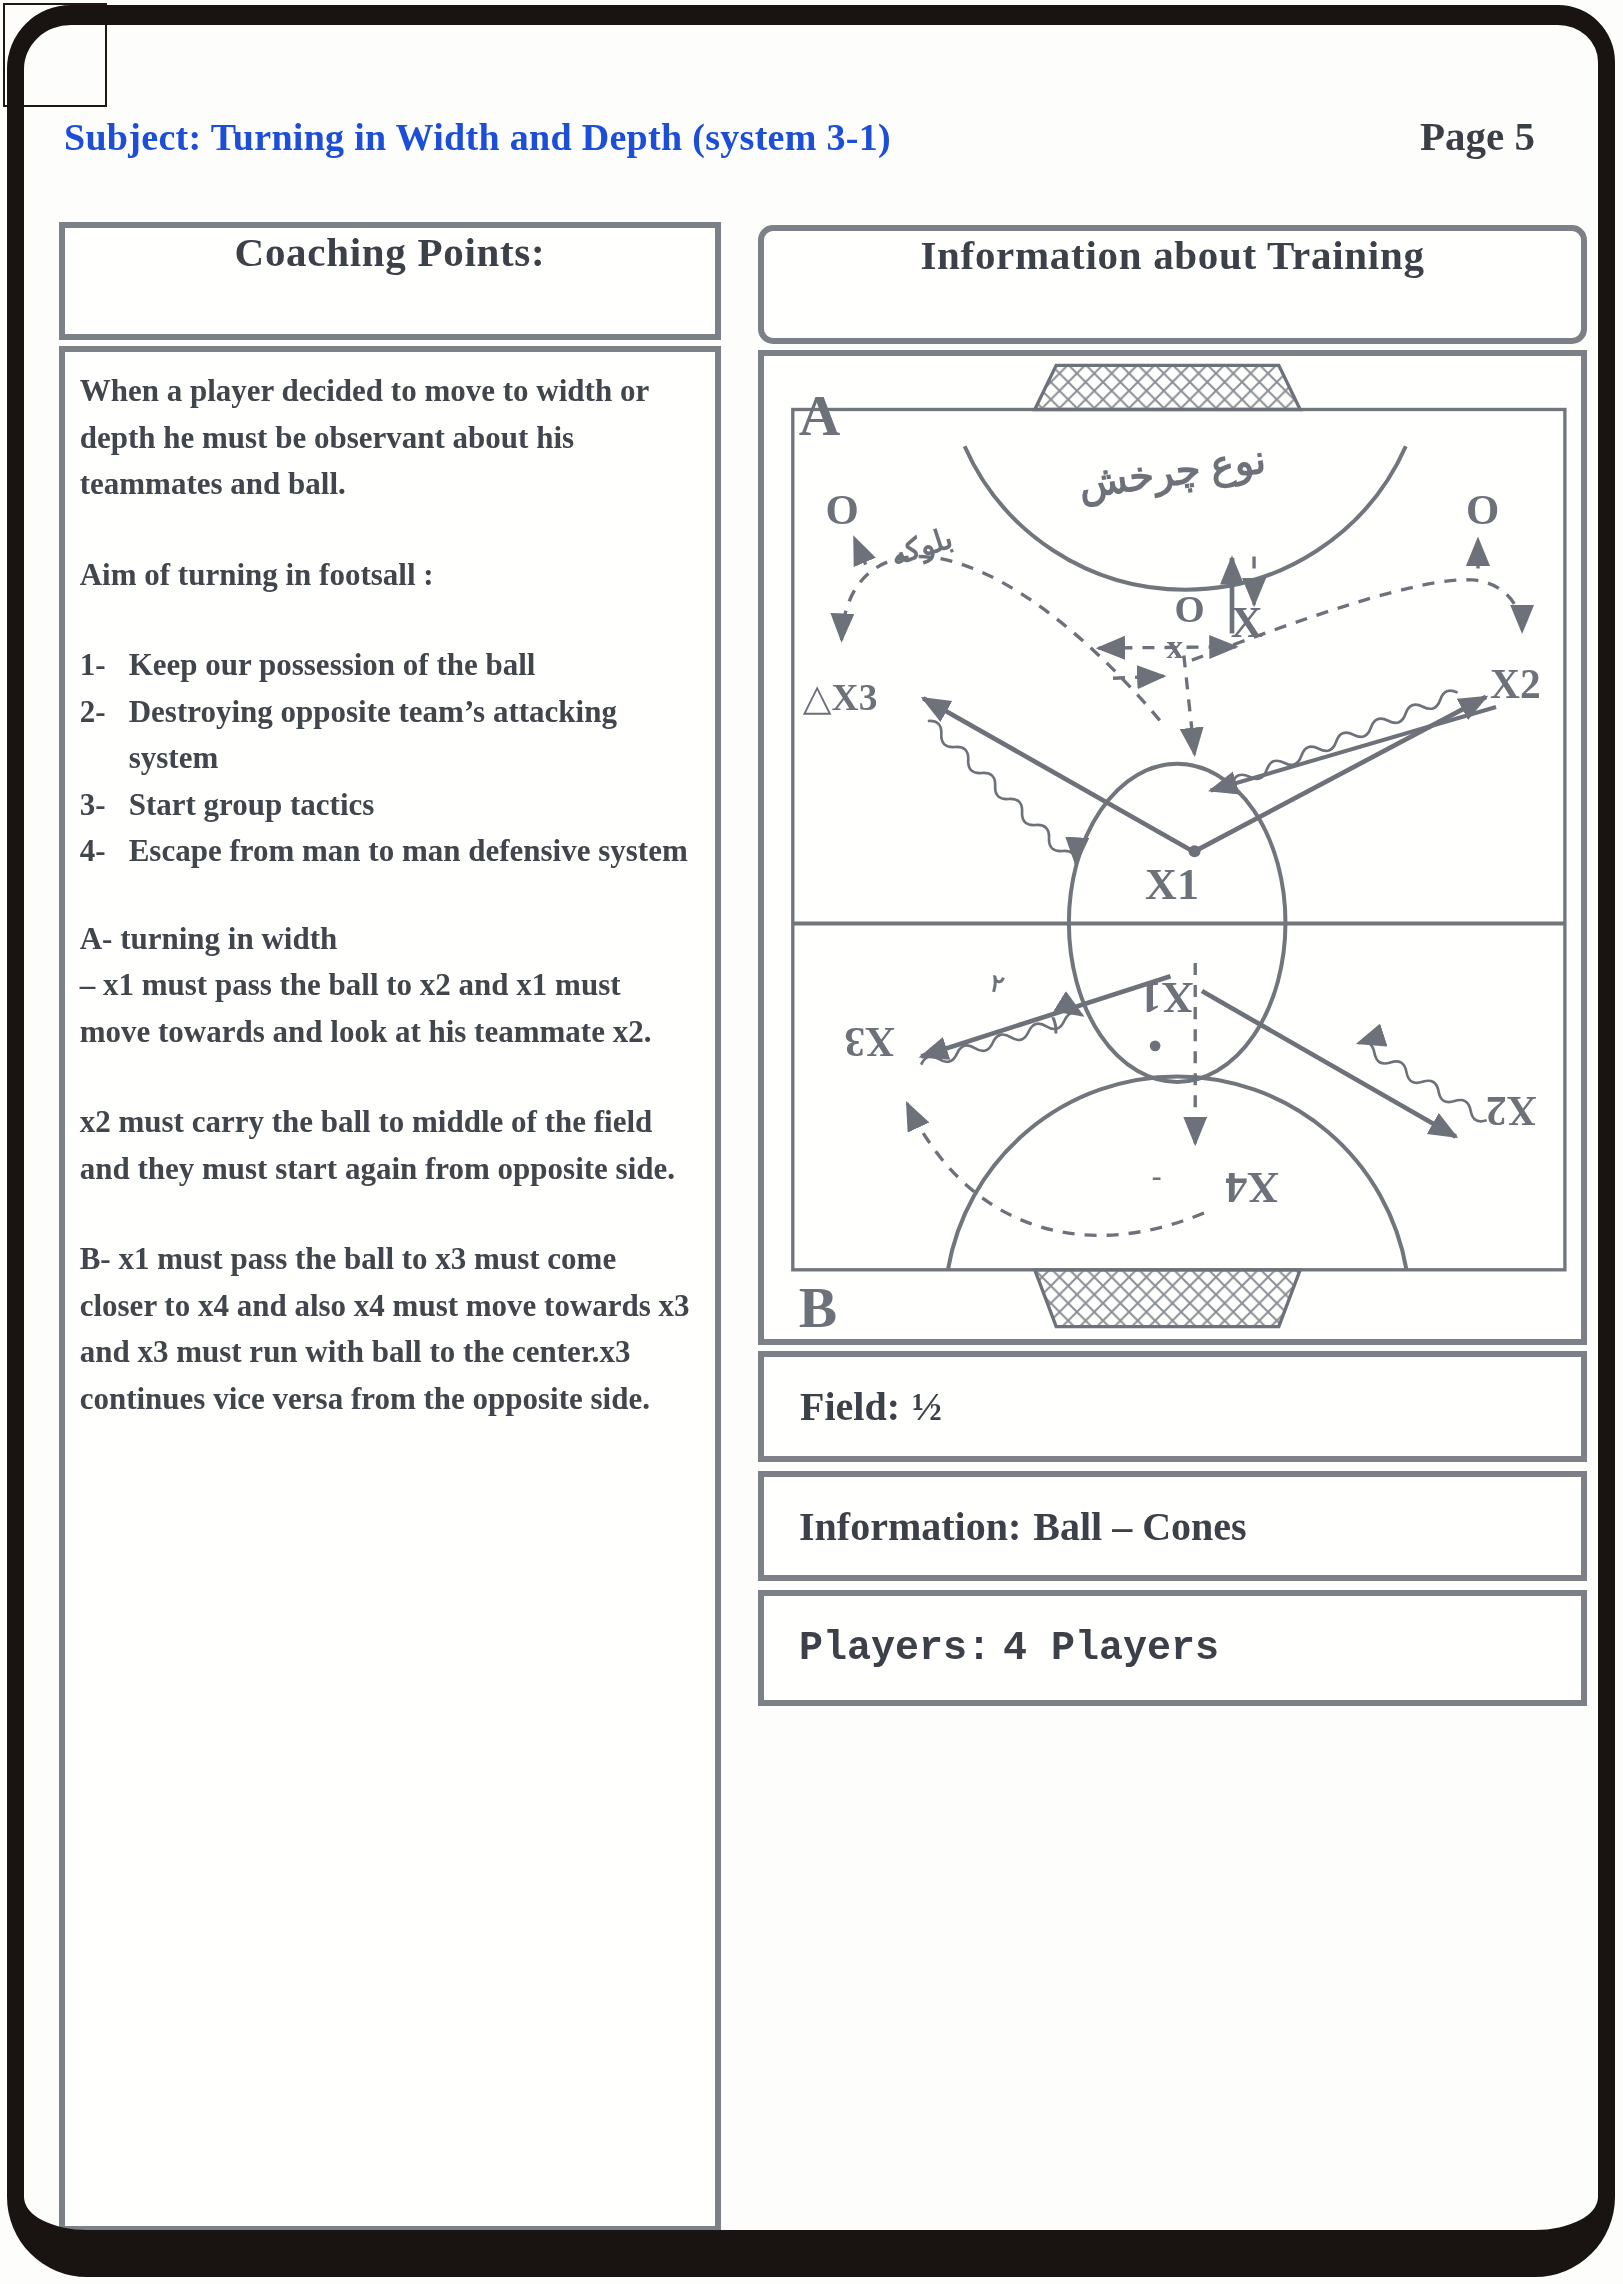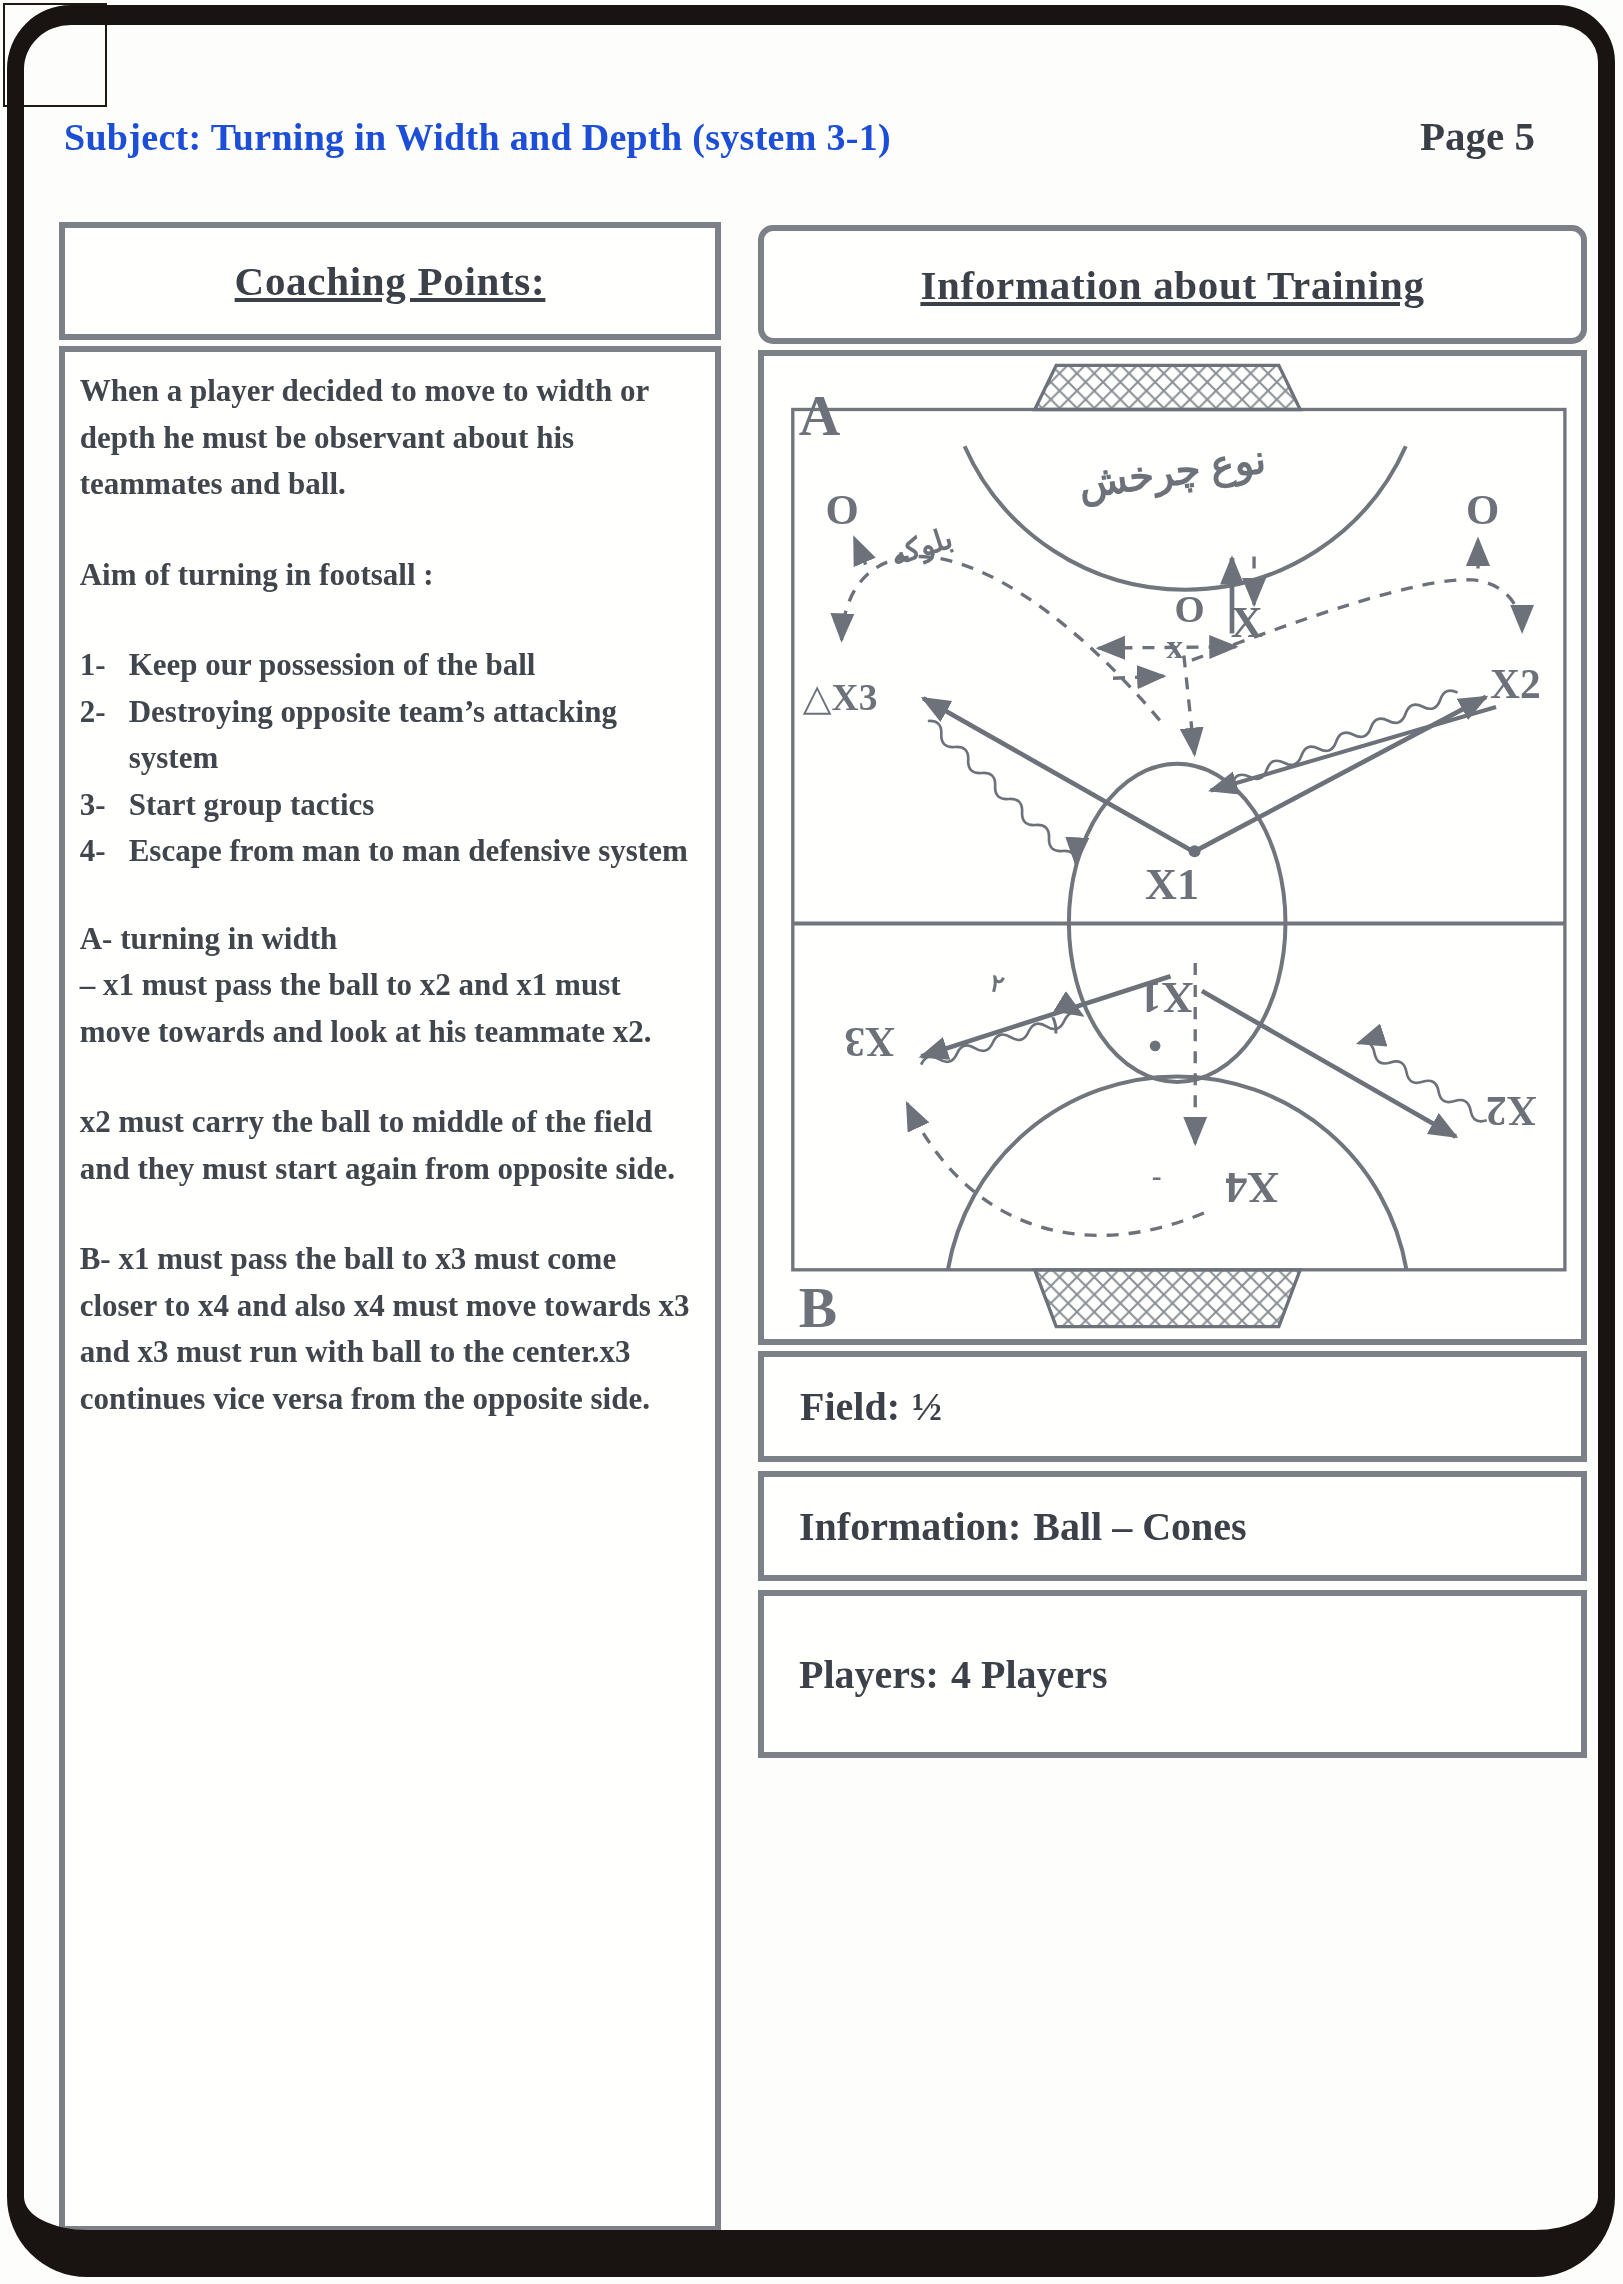--- a/index.html
+++ b/index.html
@@ -21,22 +21,22 @@
     position:absolute;left:64px;top:112px;width:1491px;display:flex;
     justify-content:space-between;align-items:baseline;z-index:4;
   }
   .subject{font-size:38px;font-weight:bold;color:#1d4ed8;letter-spacing:0.3px;}
   .pageno{font-size:41px;font-weight:bold;color:#3a3f47;margin-right:20px;}
   .cell{
     position:absolute;border:6px solid #7c8187;background:#fffffe;
     box-sizing:border-box;z-index:2;
   }
   .panel-title{
-    display:flex;align-items:center;justify-content:center;
-    font-size:41px;font-weight:bold;color:#3c4048;letter-spacing:0.7px;text-decoration:underline;
+    display:flex;justify-content:center;
+    font-size:41px;font-weight:bold;color:#3c4048;letter-spacing:0.7px;
   }
   .body-text{padding:16px 17.4px 0 14.7px;font-size:31px;font-weight:bold;line-height:1.5;}
   .body-text p{margin:0 0 44px 0;}
   .body-text p.tight{margin:0;}
   .numlist{margin:0 0 41px 0;}
   .numrow{display:flex;}
   .numrow .n{width:49px;flex:0 0 49px;}
   .numrow .t{flex:1;}
   .inforow{
     display:flex;align-items:center;padding-left:35px;
@@ -179,20 +179,20 @@
   <div class="cell inforow" style="left:758px;top:1351px;width:829px;height:111px;padding-left:36px;">
     <span>Field:</span>
     <span class="val">½</span>
   </div>
 
   <div class="cell inforow" style="left:758px;top:1471px;width:829px;height:110px;">
     <span>Information:</span>
     <span class="val">Ball – Cones</span>
   </div>
 
-  <div class="cell inforow" style="left:758px;top:1590px;width:829px;height:168px;">
+  <div class="cell inforow" style="left:758px;top:1590px;width:829px;height:116px;font-family:Liberation Mono, monospace;">
     <span>Players:</span>
     <span class="val">4 Players</span>
   </div>
 
 
 </div>
 
 
 </body></html>

